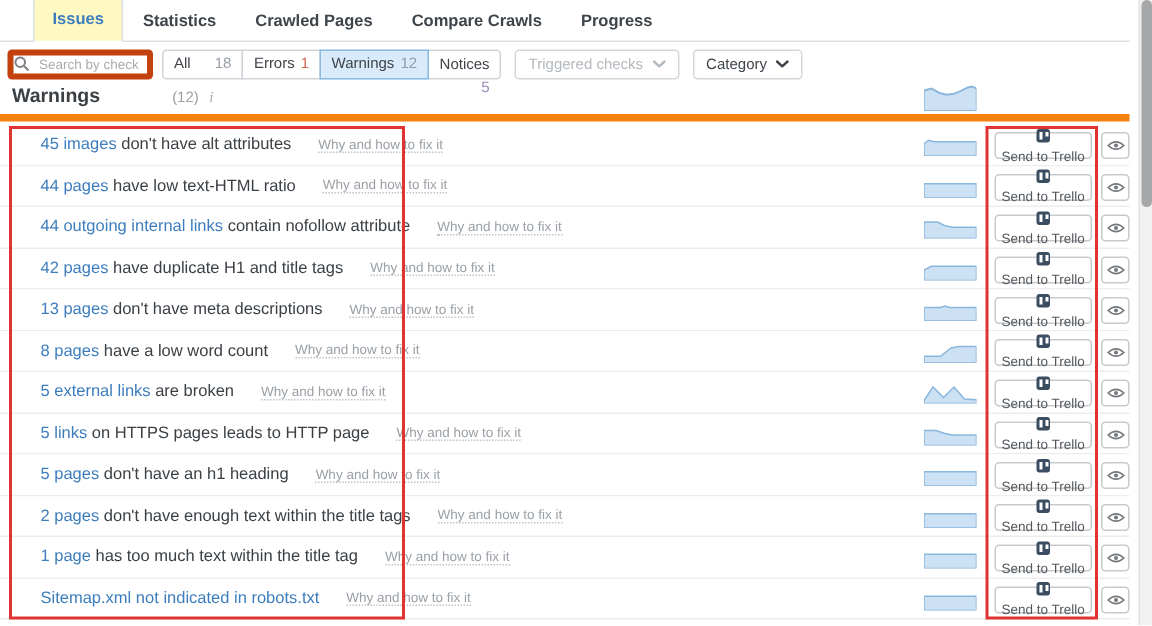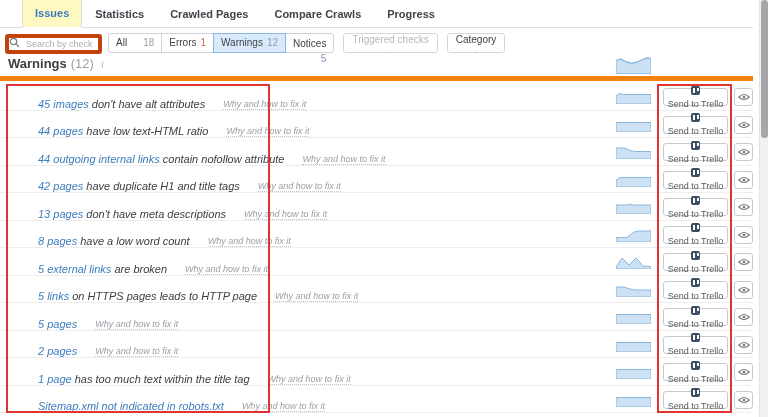--- a/index.html
+++ b/index.html
@@ -25,38 +25,38 @@
 
   .segments { display:flex; margin-right:9px; }
   .seg { display:flex; align-items:flex-end; gap:4px; border:1px solid #cfd3d7; background:#fff;
          padding:4px 7px; height:20px; margin-left:-1px; font-size:10px; color:#3e444a; cursor:pointer; white-space:nowrap; }
   .seg:first-child { border-radius:3px 0 0 3px; margin-left:0; }
   .seg:last-child  { border-radius:0 3px 3px 0;flex-direction:column; }
   .seg.active { background:#d9ebfa; border-color:#8bb9df; position:relative; z-index:1; }
   .seg .cnt { font-size:10px; }
 
   .dd { display:flex; align-items:center; gap:6px; border:1px solid #d4d7da; border-radius:3px;
-        height:20px; padding:0 8px; font-size:10px; color:#3e444a; margin-right:9px; cursor:pointer; white-space:nowrap;flex-direction:column; }
+        height:20px; padding:0 8px; font-size:10px; color:#3e444a; margin-right:9px; cursor:pointer; white-space:nowrap; }
   .dd.disabled { color:#b3b9bf; }
   .dd svg { display:block; }
 
   
   .whead { position:absolute; top:56px; left:8px; display:flex; align-items:baseline; gap:4px; }
   .whead .t { font-size:13px; font-weight:700; color:#3b4045; }
-  .whead .c { font-size:13px; color:#9aa0a6; }
+  .whead .c { font-size:10px; color:#9aa0a6;margin-left:44px; }
   .whead .info { font-size:10px; color:#a9aeb3; font-style:italic; font-family:"Liberation Serif", serif;
                  margin-left:3px; cursor:pointer; }
   .head-spark { position:absolute; top:55px; left:616px; width:35px; height:19px; }
 
   .orange-bar { position:absolute; top:76px; left:0; width:753px; height:5px; background:#f5820f; }
 
   
   .rows { position:absolute; top:83px; left:0; width:753px; }
   .row { position:relative; height:27.5px; border-bottom:1px solid #ededee; background:#fff; }
-  .row-text { position:absolute; left:38px; top:0; height:100%; display:flex; align-items:flex-end;font-style:italic; }
+  .row-text { position:absolute; left:27px; top:0; height:100%; display:flex; align-items:center; }
   .row-text .lnk { font-size:11px; color:#3d7dbd; cursor:pointer; white-space:pre; }
   .row-text .rest { font-size:11px; color:#3b4045; white-space:pre; }
   .row-text .help { font-size:9px; color:#9aa0a6; margin-left:18px; border-bottom:1px dotted #bfc4c8;
                     cursor:pointer; white-space:nowrap; }
   .spark { position:absolute; left:616px; top:7px; width:35px; height:14px; }
   .spark svg, .head-spark svg { width:100%; height:100%; display:block; }
 
   .trello-btn { position:absolute; left:663px; top:5px; height:18px; width:65px;
                 border:1px solid #c6cacd; border-radius:3px; background:#fff; display:flex;
                 align-items:center; justify-content:center; gap:4px; font-family:inherit;
@@ -335,20 +335,21 @@
         <svg width="12" height="8" viewBox="0 0 16 10">
           <path d="M1 5 Q8 -1.5 15 5 Q8 11.5 1 5 Z" fill="none" stroke="#75797d" stroke-width="1.4"></path>
           <circle cx="8" cy="5" r="1.8" fill="#75797d"></circle>
         </svg>
       </button>
     </div>
 
     <div class="row">
       <div class="row-text">
         <span class="lnk">5 pages</span>
+        <span class="rest"> don't have an h1 heading</span>
         <span class="help">Why and how to fix it</span>
       </div>
       <div class="spark">
         <svg viewBox="0 0 35 14" preserveAspectRatio="none">
             <path class="spark-path" fill="#cde1f4" stroke="#8ab6dc" stroke-width="1" d="M0 4.5 L35 4.5 L35 14 L0 14 Z"></path>
           </svg>
       </div>
       <button class="trello-btn">
         <span class="trello-ic"></span>
         <span class="trello-lbl">Send to Trello</span>
@@ -357,20 +358,21 @@
         <svg width="12" height="8" viewBox="0 0 16 10">
           <path d="M1 5 Q8 -1.5 15 5 Q8 11.5 1 5 Z" fill="none" stroke="#75797d" stroke-width="1.4"></path>
           <circle cx="8" cy="5" r="1.8" fill="#75797d"></circle>
         </svg>
       </button>
     </div>
 
     <div class="row">
       <div class="row-text">
         <span class="lnk">2 pages</span>
+        <span class="rest"> don't have enough text within the title tags</span>
         <span class="help">Why and how to fix it</span>
       </div>
       <div class="spark">
         <svg viewBox="0 0 35 14" preserveAspectRatio="none">
             <path class="spark-path" fill="#cde1f4" stroke="#8ab6dc" stroke-width="1" d="M0 4.5 L35 4.5 L35 14 L0 14 Z"></path>
           </svg>
       </div>
       <button class="trello-btn">
         <span class="trello-ic"></span>
         <span class="trello-lbl">Send to Trello</span>

